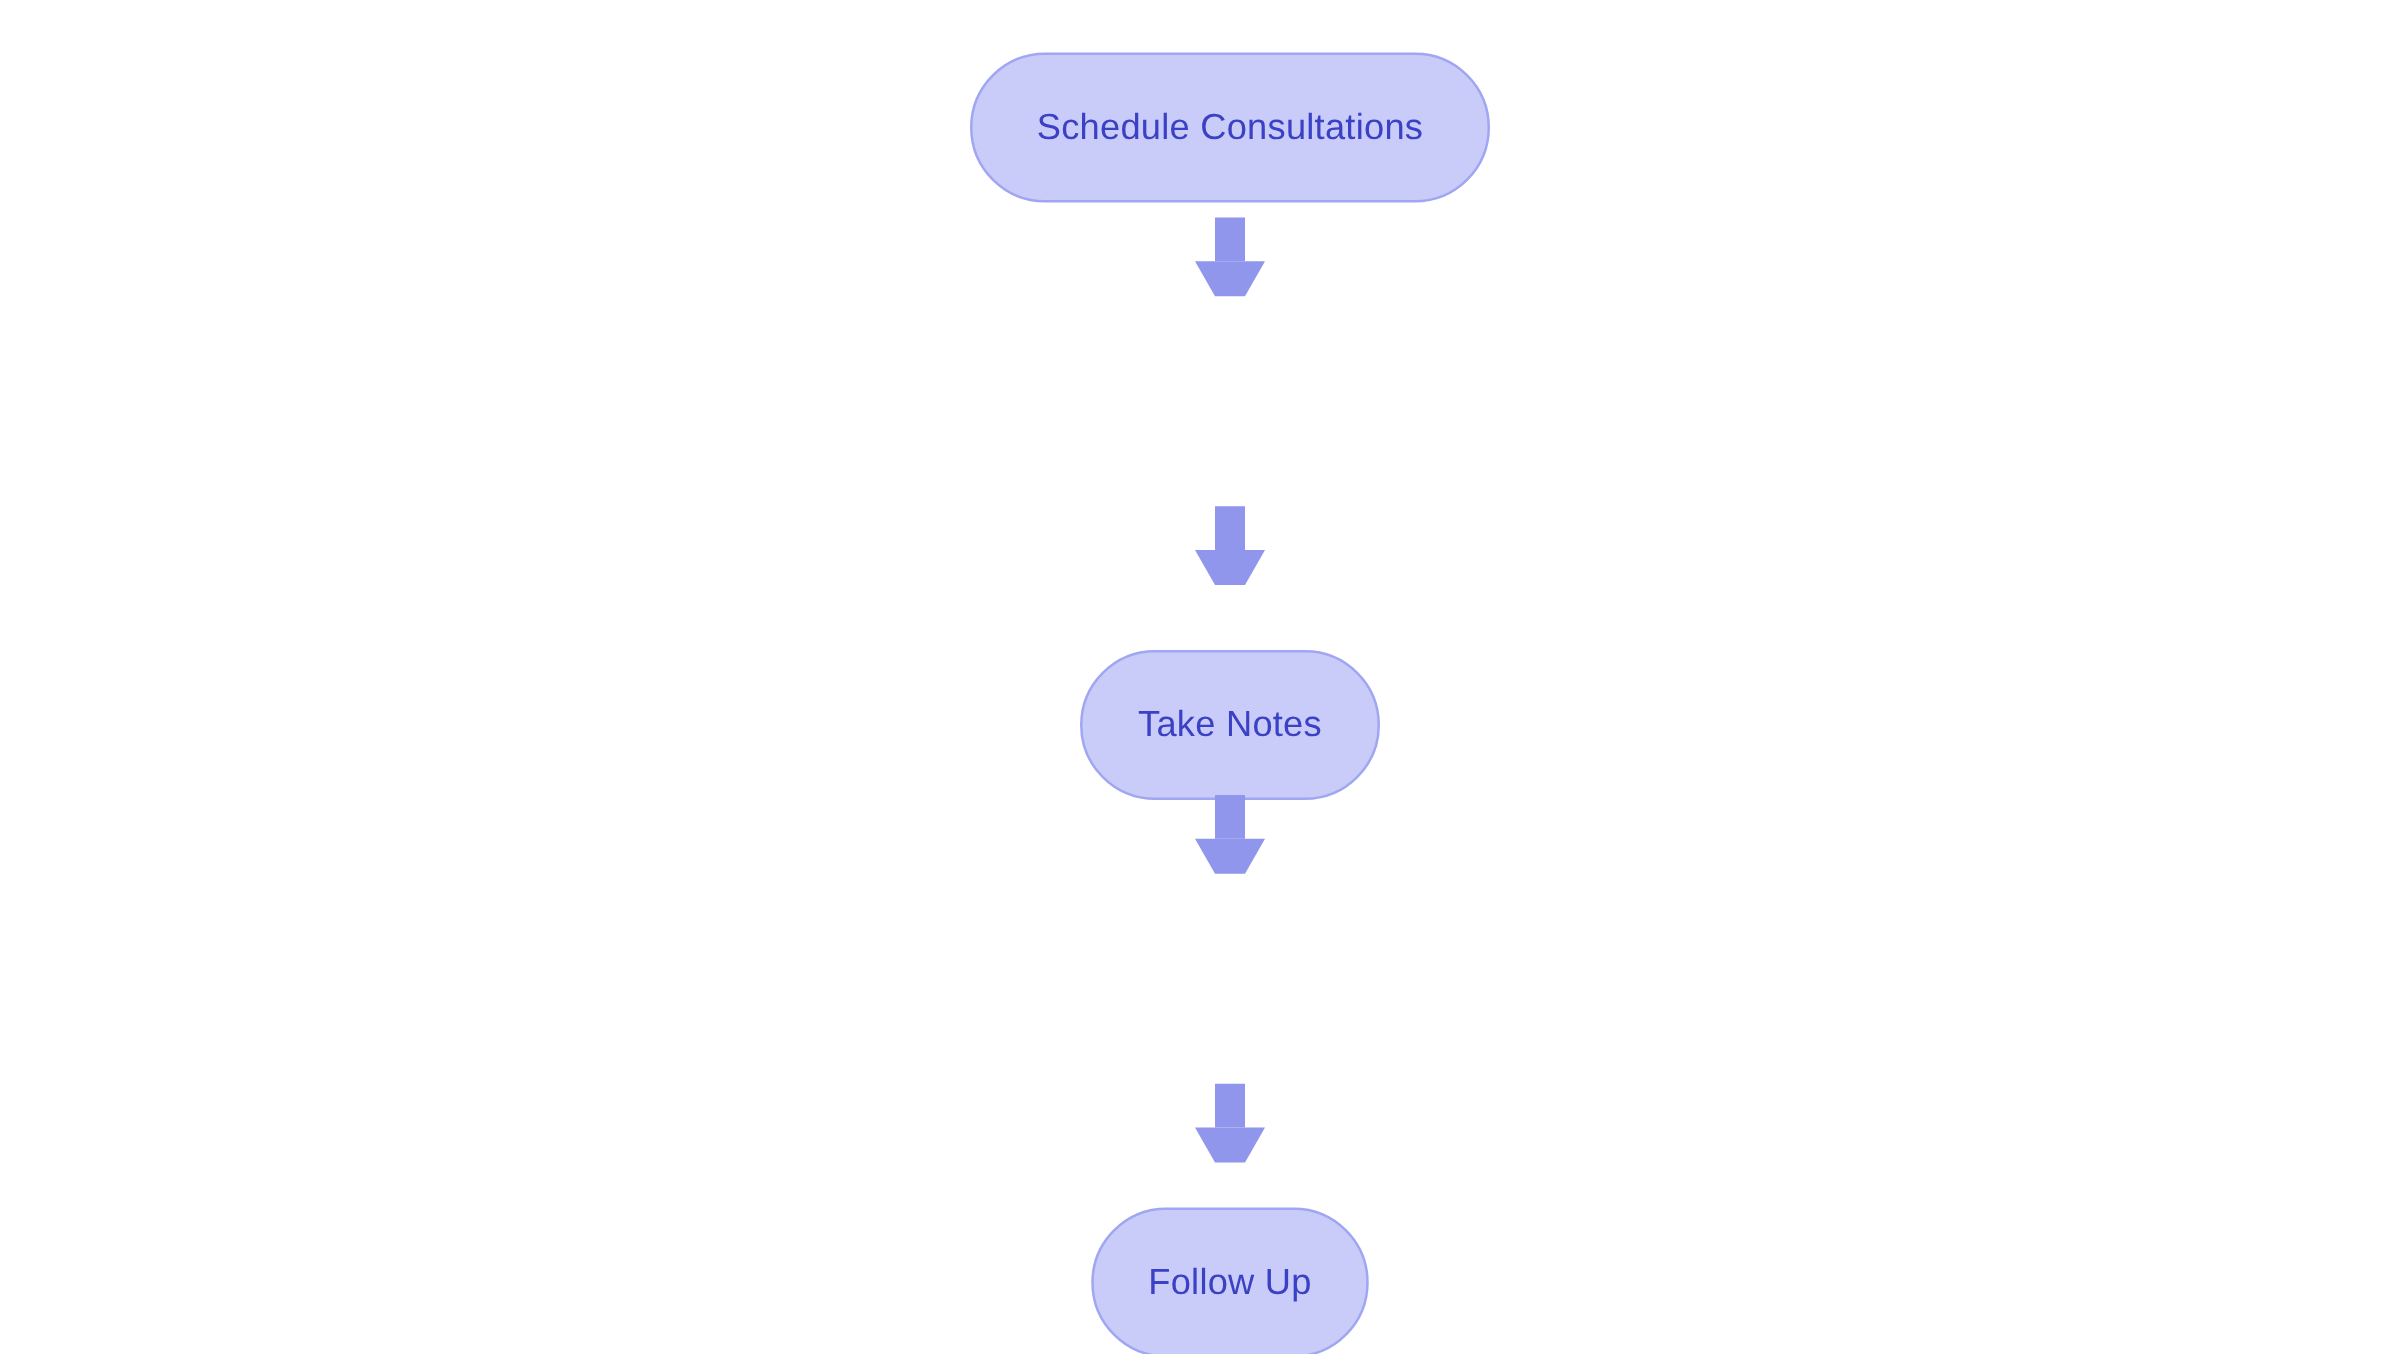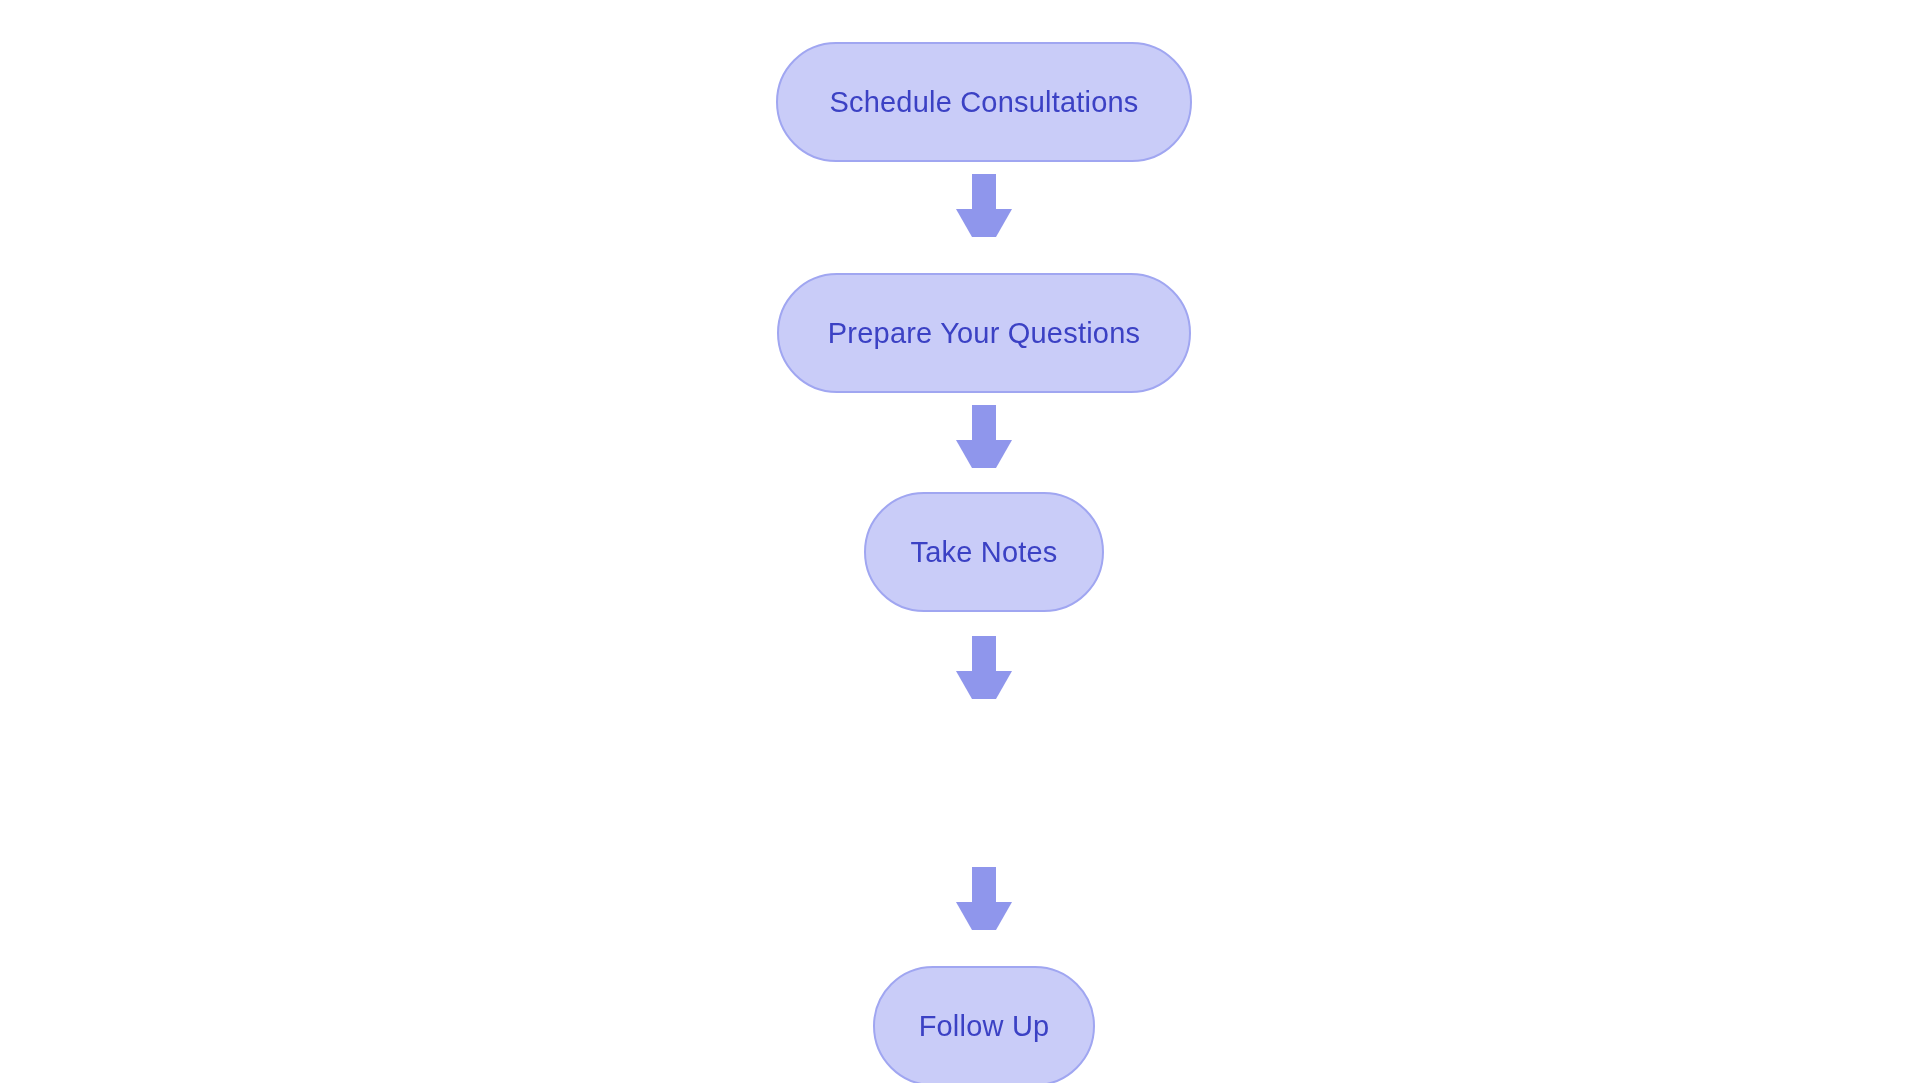--- a/index.html
+++ b/index.html
@@ -36,21 +36,21 @@
     justify-content: center;
   }
   .node-label {
     color: var(--node-text);
     font-size: 29px;
     letter-spacing: 0.2px;
     white-space: nowrap;
   }
   .node-1 { top: 18px;  width: 416px; }
   .node-2 { top: 249px; width: 414px; }
-  .node-3 { top: 468px; width: 240px; }
+  .node-3 { top: 496px; width: 240px; }
   .node-4 { top: 711px; width: 378px; }
   .node-5 { top: 942px; width: 222px; }
 
   .arrow {
     position: absolute;
     left: 50%;
     transform: translateX(-50%);
     width: 32px;
     height: 111px;
     display: flex;
@@ -81,23 +81,20 @@
 
   <div class="node node-1">
     <span class="node-label">Schedule Consultations</span>
   </div>
 
   <div class="arrow arrow-1">
     <div class="arrow-line"></div>
     <div class="arrow-head"></div>
   </div>
 
-  <div class="node node-2">
-    <span class="node-label">Prepare Your Questions</span>
-  </div>
 
   <div class="arrow arrow-2">
     <div class="arrow-line"></div>
     <div class="arrow-head"></div>
   </div>
 
   <div class="node node-3">
     <span class="node-label">Take Notes</span>
   </div>
 

